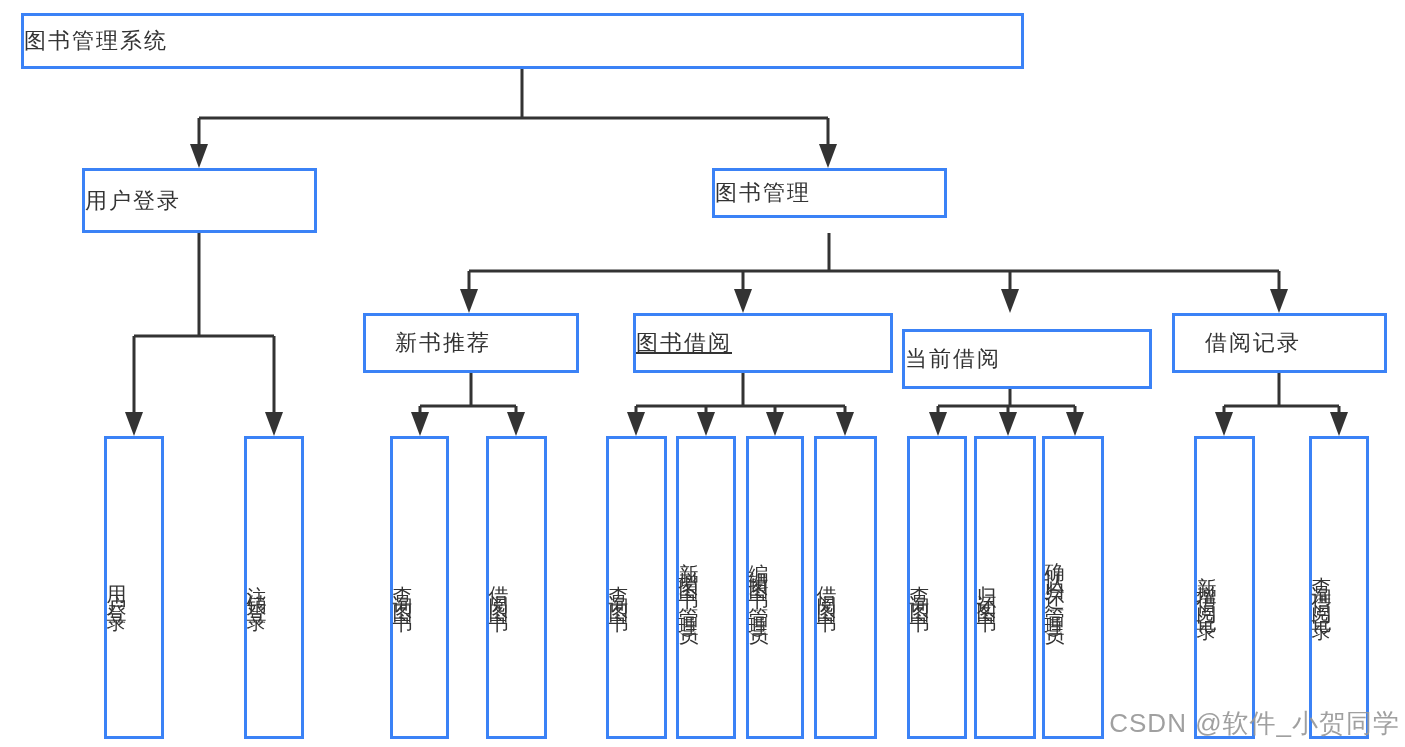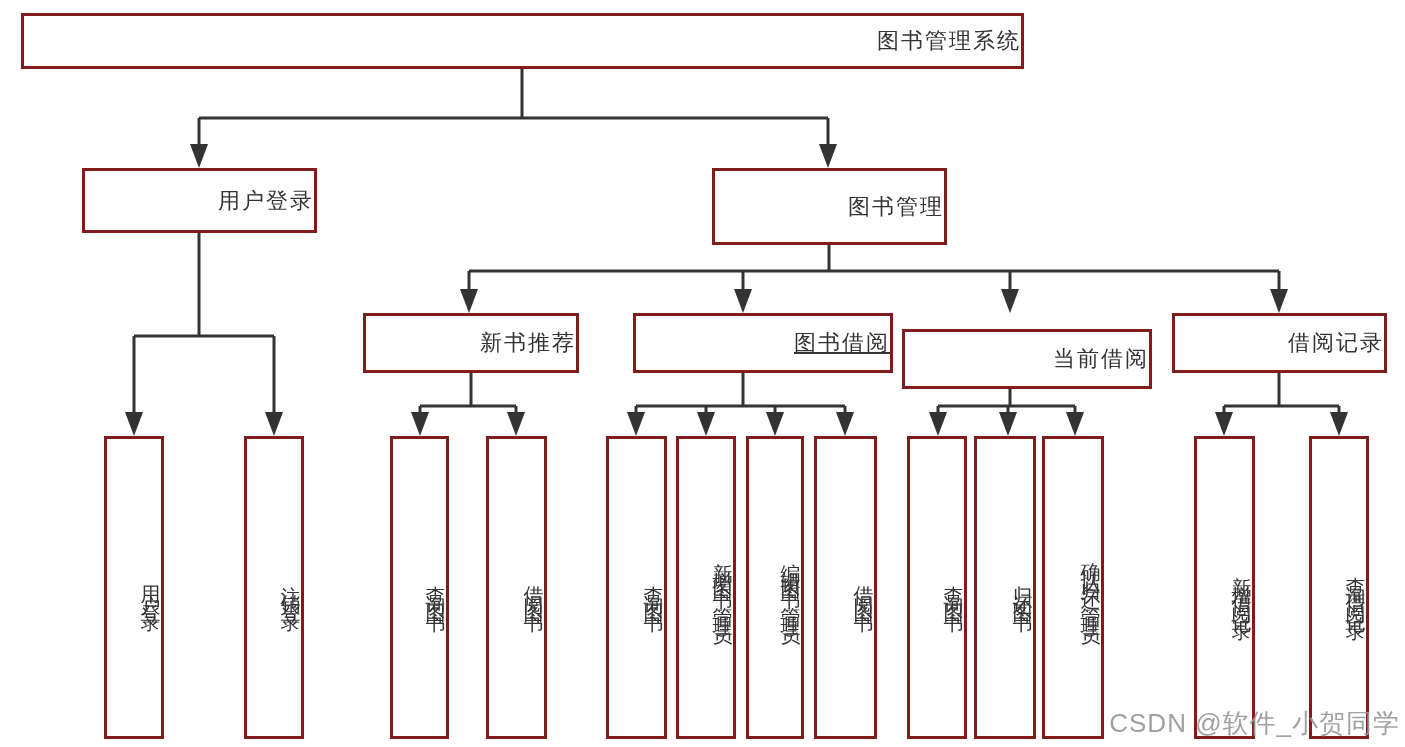--- a/index.html
+++ b/index.html
@@ -14,25 +14,25 @@
   .wires {
     position: absolute;
     left: 0; top: 0;
     width: 1405px; height: 747px;
     pointer-events: none;
   }
   .box {
     position: absolute;
     box-sizing: border-box;
     background: #ffffff;
-    border: 3px solid #7f1d1d;
+    border: 3px solid #3b82f6;
     color: #333333;
     display: flex;
     align-items: center;
-    justify-content: flex-end;
+    justify-content: flex-start;
     z-index: 2;
   }
   .hbox { font-size: 22px; letter-spacing: 2px; white-space: nowrap; }
   .vbox span {
     writing-mode: vertical-rl;
     text-orientation: mixed;
     font-size: 20px;
     letter-spacing: 9px;
     line-height: 1;
   }
@@ -83,21 +83,21 @@
     </g>
   </svg>
 
   <div class="box hbox" style="left:21px; top:13px; width:1003px; height:56px;">
     <span>图书管理系统</span>
   </div>
 
   <div class="box hbox" style="left:82px; top:168px; width:235px; height:65px;">
     <span>用户登录</span>
   </div>
-  <div class="box hbox" style="left:712px; top:168px; width:235px; height:77px;">
+  <div class="box hbox" style="left:712px; top:168px; width:235px; height:50px;">
     <span>图书管理</span>
   </div>
 
   <div class="box hbox" style="left:363px; top:313px; width:216px; height:60px;padding-left:29px;">
     <span>新书推荐</span>
   </div>
   <div class="box hbox" style="left:633px; top:313px; width:260px; height:60px;text-decoration:underline;">
     <span>图书借阅</span>
   </div>
   <div class="box hbox" style="left:902px; top:313px; width:250px; height:60px;margin-top:16px;">

